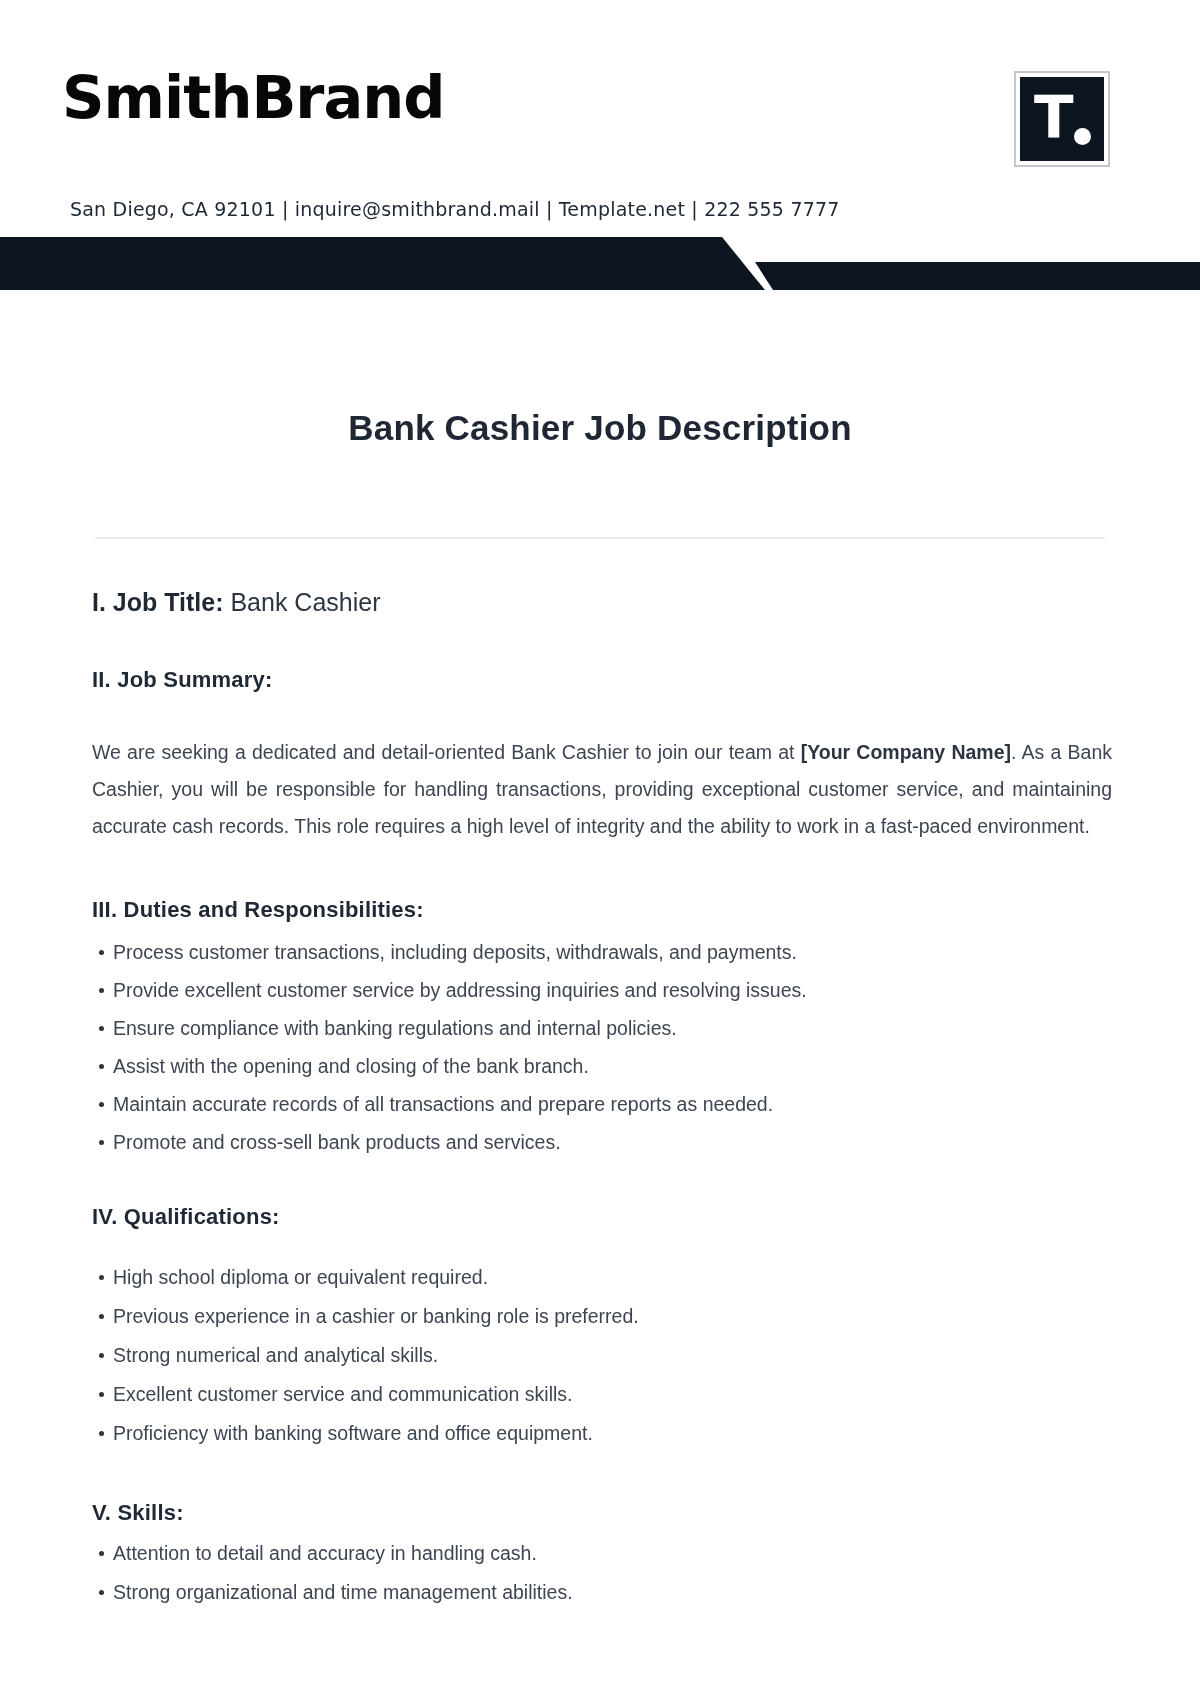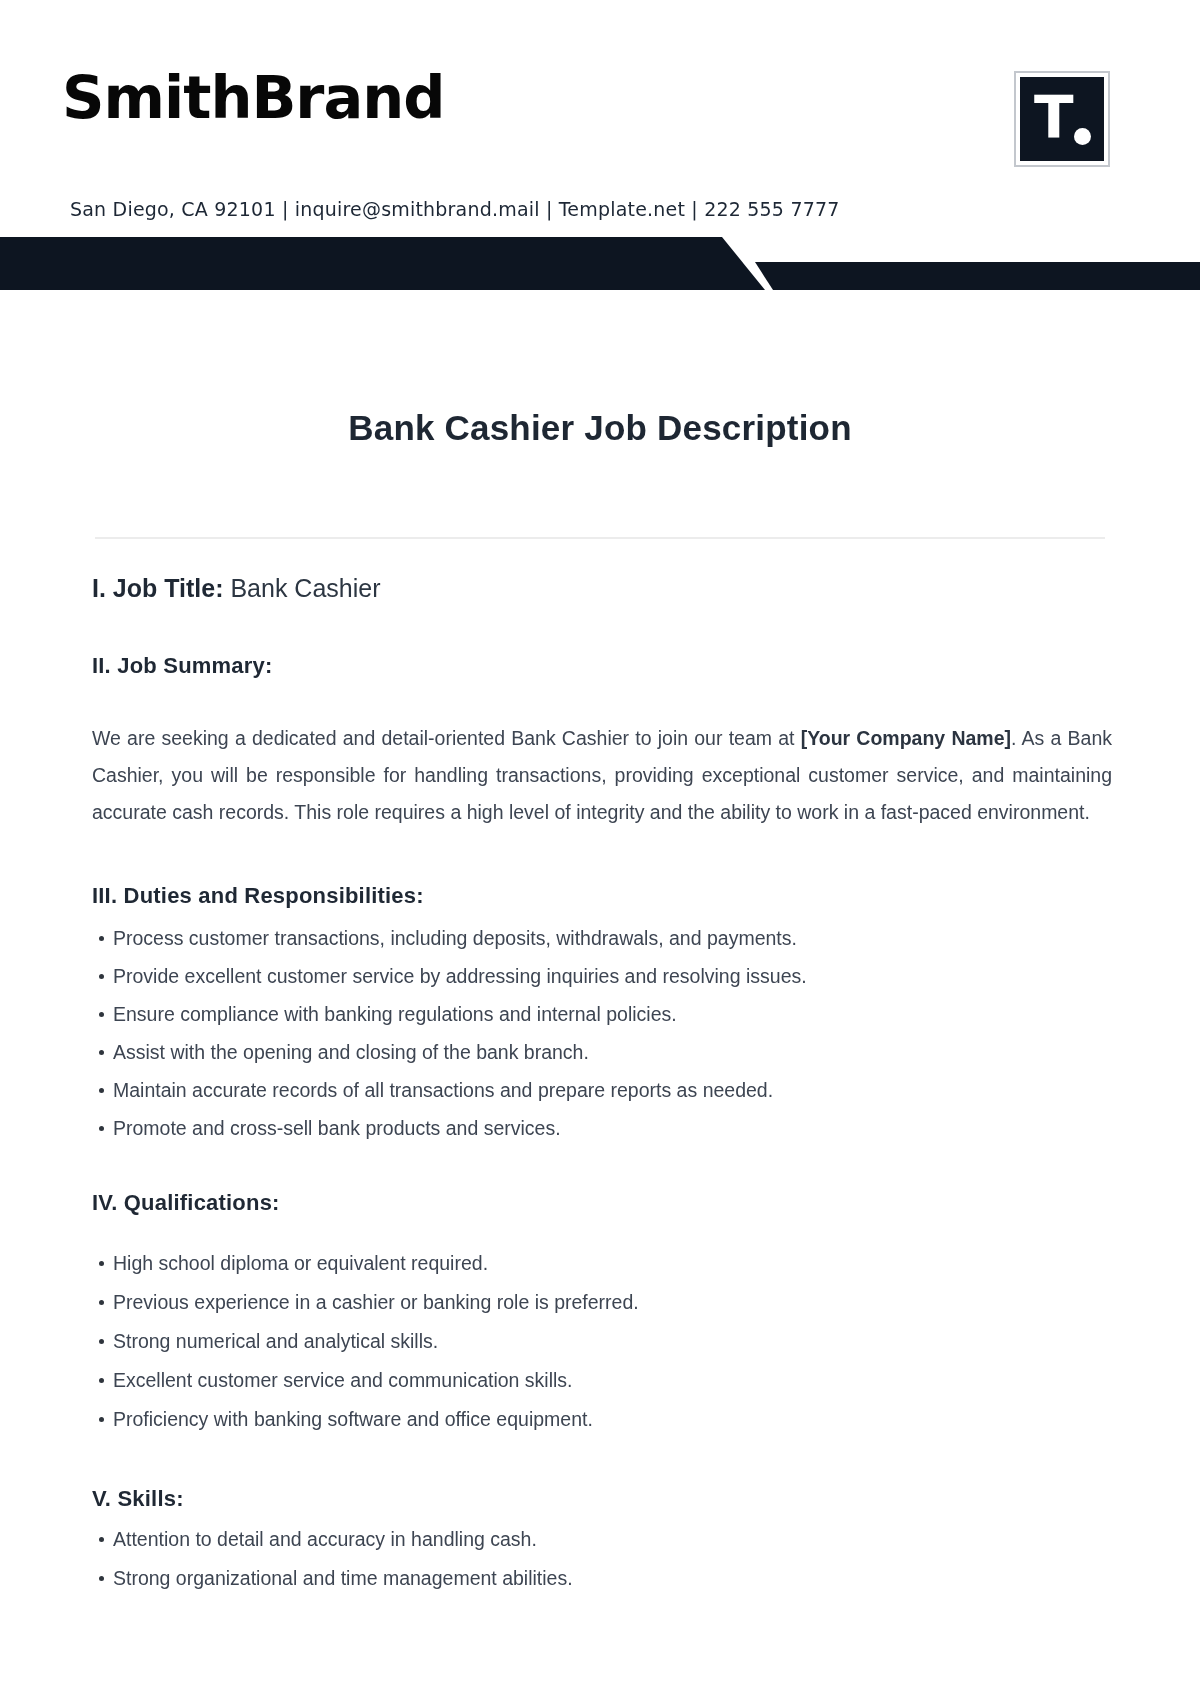--- a/index.html
+++ b/index.html
@@ -62,21 +62,21 @@
     font-size:35px; font-weight:700;
     color:#1e2733; letter-spacing:0.2px;
   }
   .divider {
     position:absolute; left:95px; right:95px; top:537px;
     height:2px; background:#ececec;
   }
 
   
   .doc-body {
-    position:absolute; left:92px; right:88px; top:572px;
+    position:absolute; left:92px; right:88px; top:586px;
   }
   .sec-heading {
     font-size:22px; font-weight:700; color:#1f2834;
     line-height:32px; letter-spacing:0.2px;
   }
   .jobtitle-line { font-size:25px; line-height:32px; }
   .jobtitle-line .label { font-weight:700; color:#1f2834; }
   .jobtitle-line .value { font-weight:400; color:#2c3642; }
 
   .h-summary  { margin-top:46px; }

